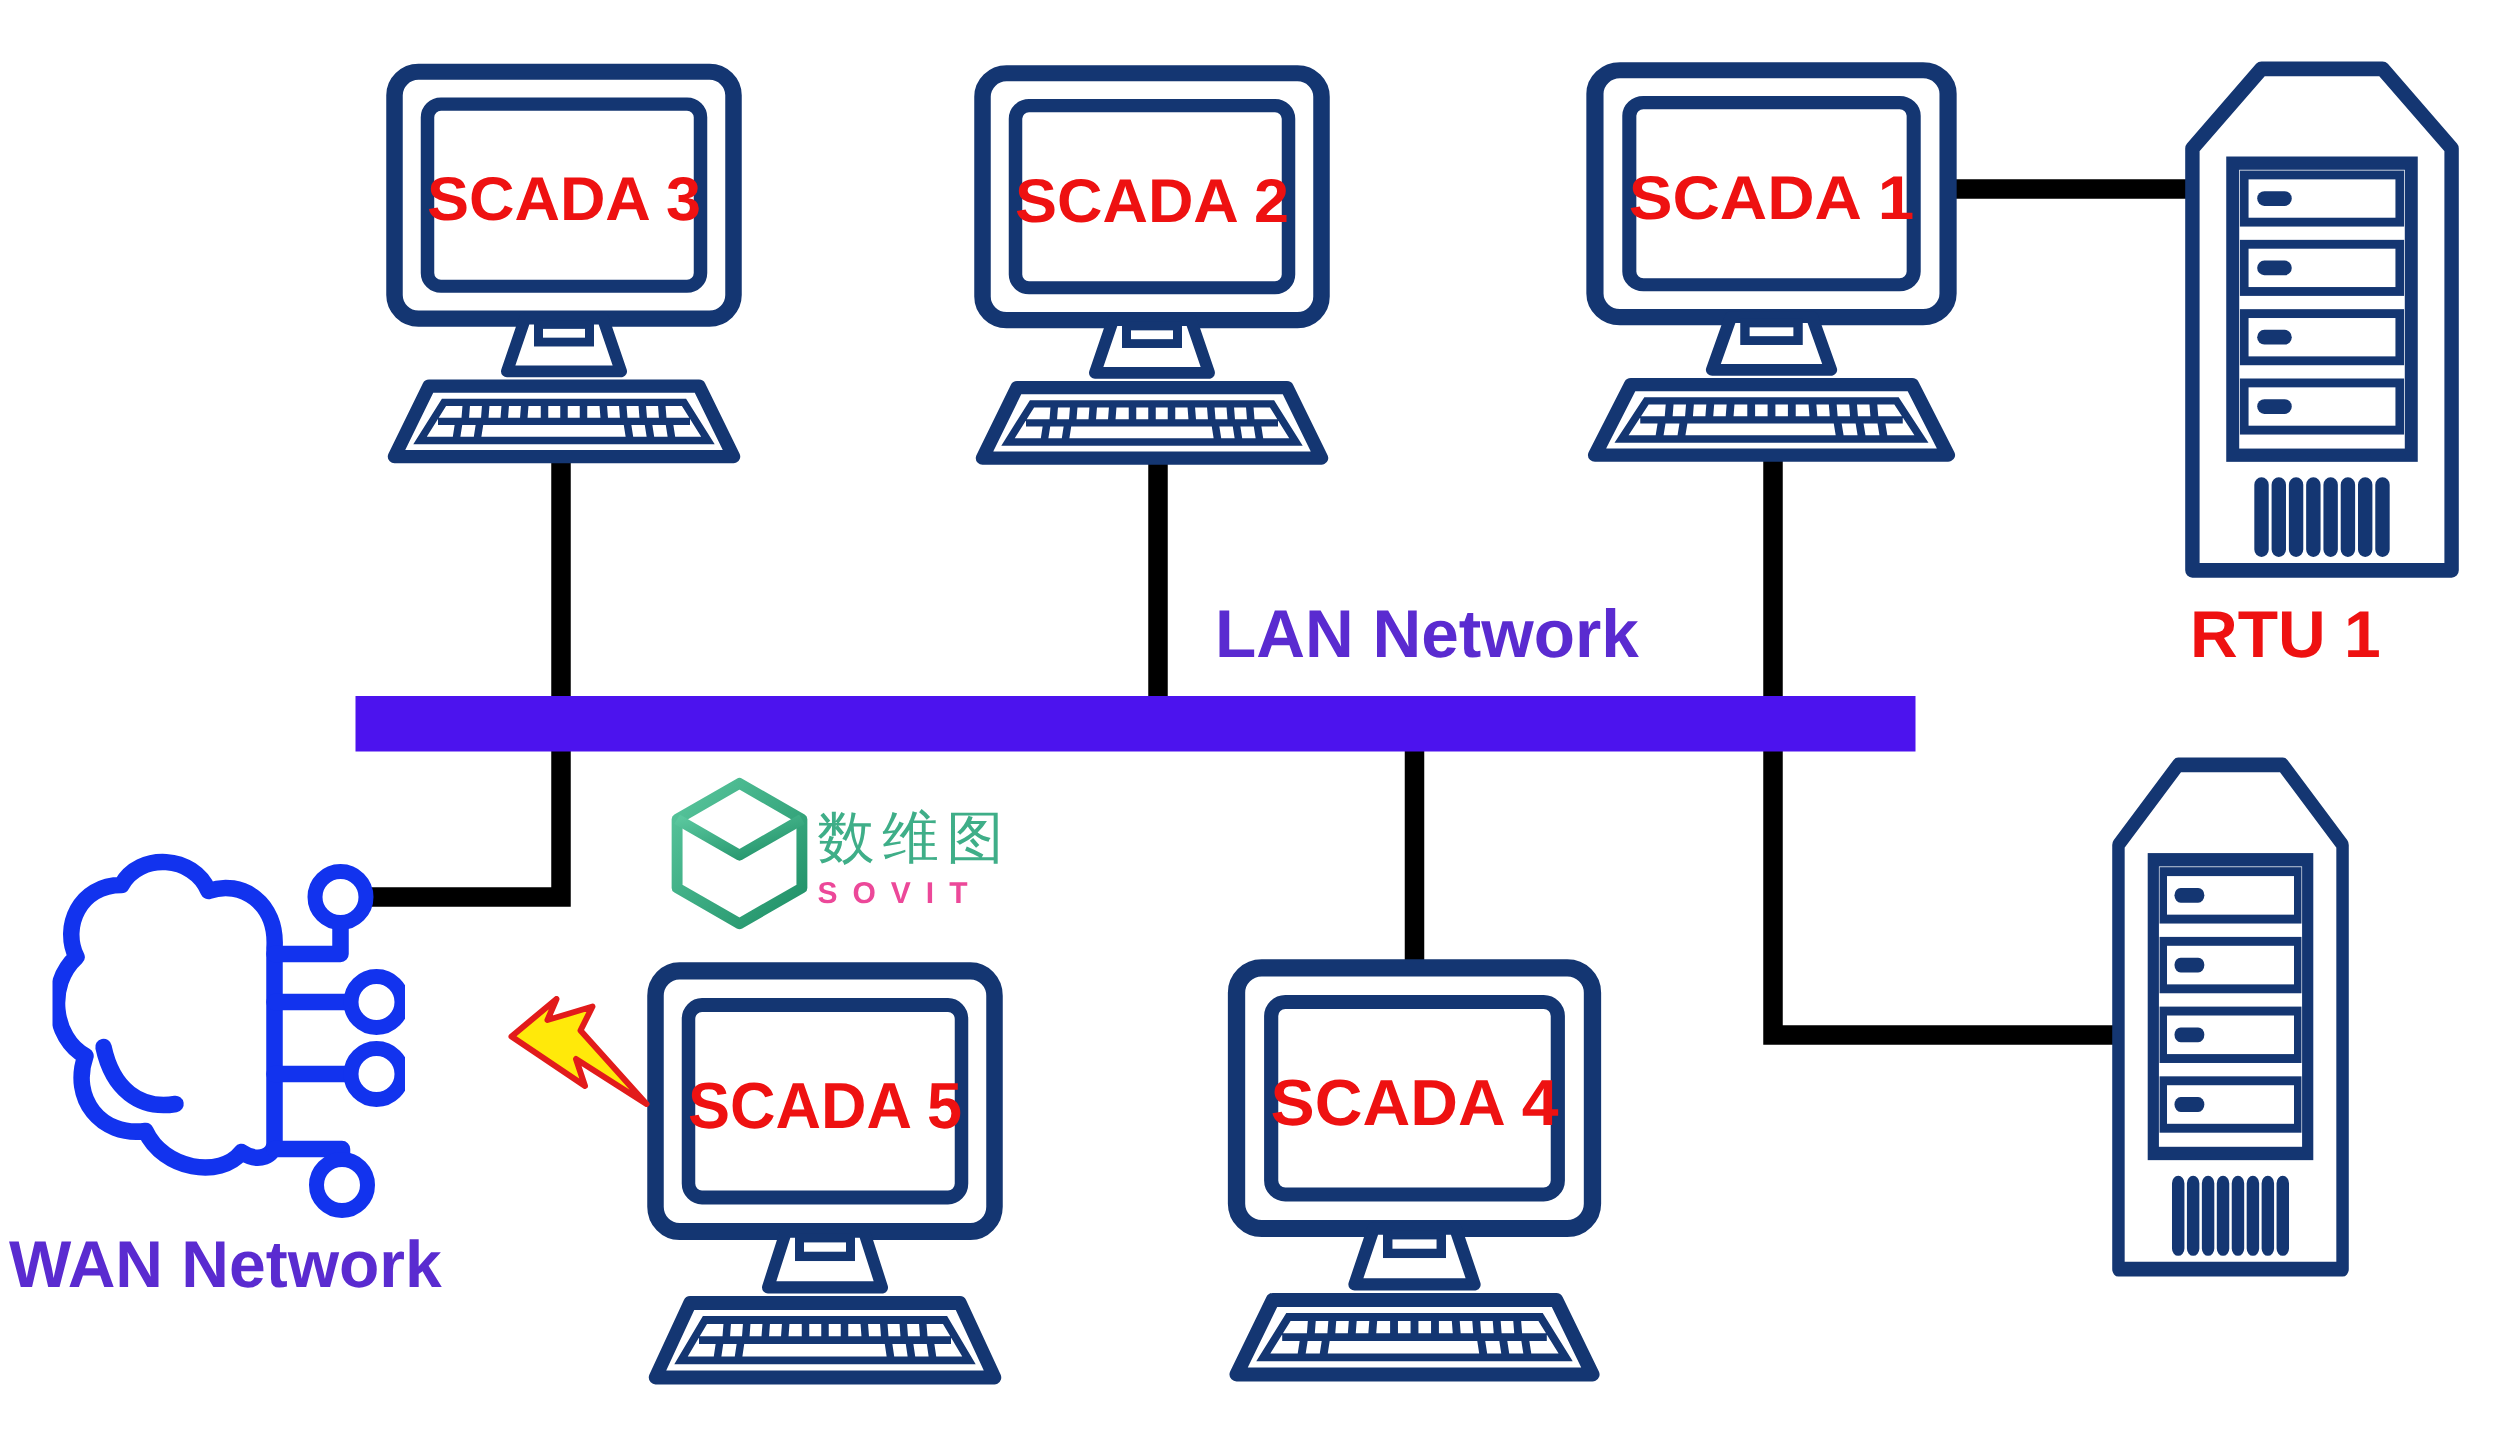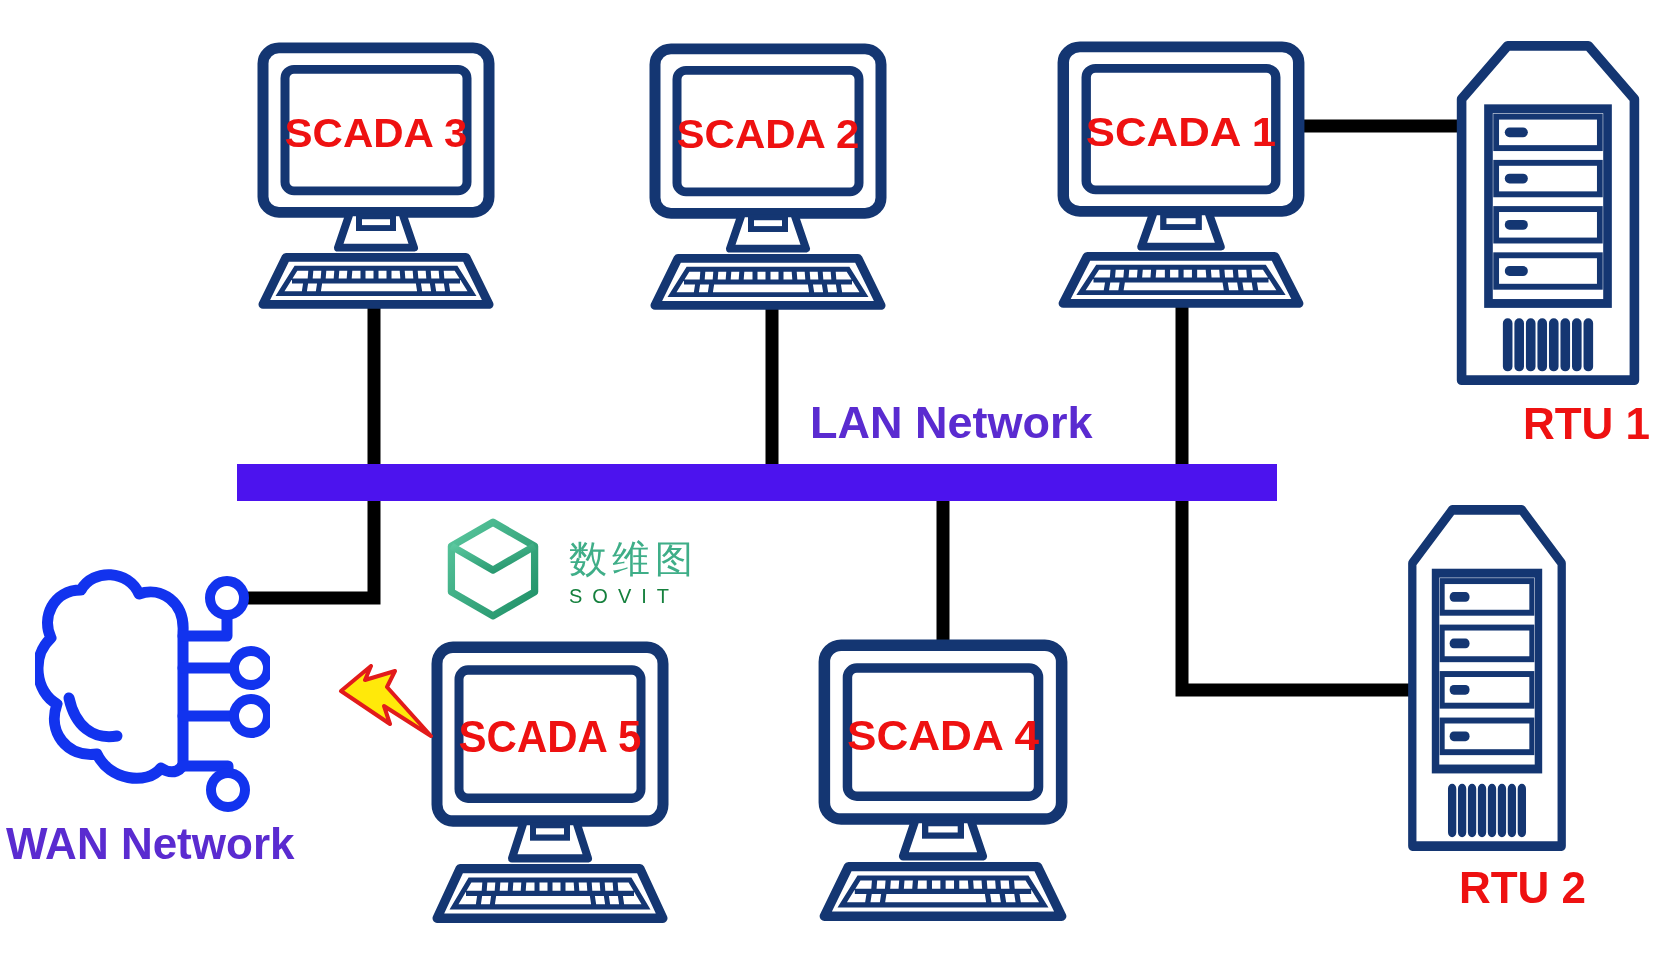--- a/index.html
+++ b/index.html
@@ -5,24 +5,24 @@
 <style>
   html,body{margin:0;padding:0;background:#ffffff;}
   #canvas{position:relative;width:1680px;height:950px;background:#ffffff;overflow:hidden;
           font-family:"Liberation Sans",sans-serif;}
   .abs{position:absolute;}
   svg{display:block;}
   svg text{font-family:"Liberation Sans",sans-serif;}
   .dev-outline{stroke:#143672;fill:#ffffff;}
   .screen-label{fill:#EE1111;font-weight:bold;font-size:42px;}
   .net-label{color:#5A2BD0;font-weight:bold;font-size:45px;text-align:left;line-height:1.0;}
-  .rtu-label{color:#EE1111;font-weight:bold;font-size:44px;text-align:right;line-height:1.0;}
+  .rtu-label{color:#EE1111;font-weight:bold;font-size:44px;text-align:left;line-height:1.0;}
   #lan-bar{left:237px;top:464px;width:1040px;height:37px;background:#4C13EE;}
   .wm-cjk{color:#3FAE88;font-size:38px;letter-spacing:5px;font-weight:500;line-height:1.0;white-space:nowrap;}
-  .wm-latin{color:#15803d;font-size:20px;letter-spacing:10px;font-weight:400;line-height:1.0;margin-top:8px;white-space:nowrap;}
+  .wm-latin{color:#ec4899;font-size:20px;letter-spacing:10px;font-weight:700;line-height:1.0;margin-top:8px;white-space:nowrap;}
 </style>
 </head>
 <body>
 
 <div id="canvas">
 
   <svg class="abs" style="left:0;top:0" width="1680" height="960" viewBox="0 0 1680 960">
     <g fill="none" stroke="#000000" stroke-width="13">
       <path d="M374,300 L374,598 L246,598"></path>
       <path d="M772,300 L772,480"></path>
@@ -156,24 +156,23 @@
           <stop offset="0" stop-color="#5AC79E"></stop>
             <stop offset="1" stop-color="#1E8F66"></stop>
         </linearGradient>
       </defs>
       <g stroke="url(#cg)" stroke-width="7" fill="none" stroke-linejoin="round">
         <path d="M50,6 L90,29 L90,73 L50,96 L10,73 L10,29 Z"></path>
         <path d="M10,29 L50,52 L90,29"></path>
         <path d="M50,52 L50,96"></path>
       </g>
     </svg>
-    <div style="margin-left:24px;margin-top:24px">
+    <div style="margin-left:0;margin-top:24px">
       <div class="wm-cjk">数维图</div>
       <div class="wm-latin">SOVIT</div>
     </div>
   </div>
 
   <div class="abs net-label" style="left:810px;top:400px;width:340px">LAN Network</div>
   <div class="abs net-label" style="left:6px;top:822px;width:300px;font-size:44px">WAN Network</div>
   <div class="abs rtu-label" style="left:1460px;top:402px;width:190px">RTU 1</div>
-  <div class="abs rtu-label" style="left:1396px;top:866px;width:190px">RTU 2</div>
 
 </div>
 
 </body></html>

